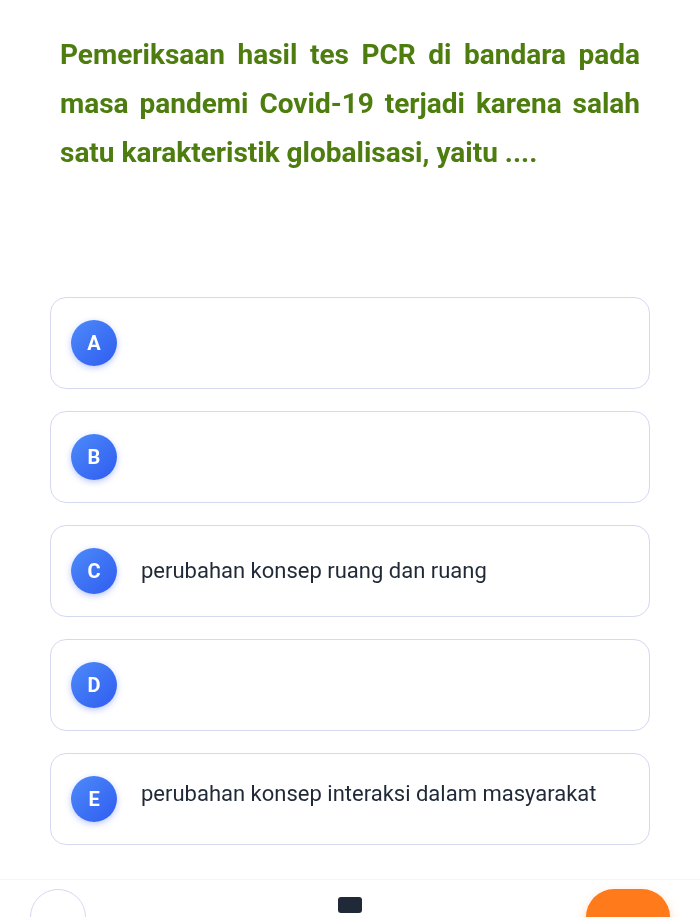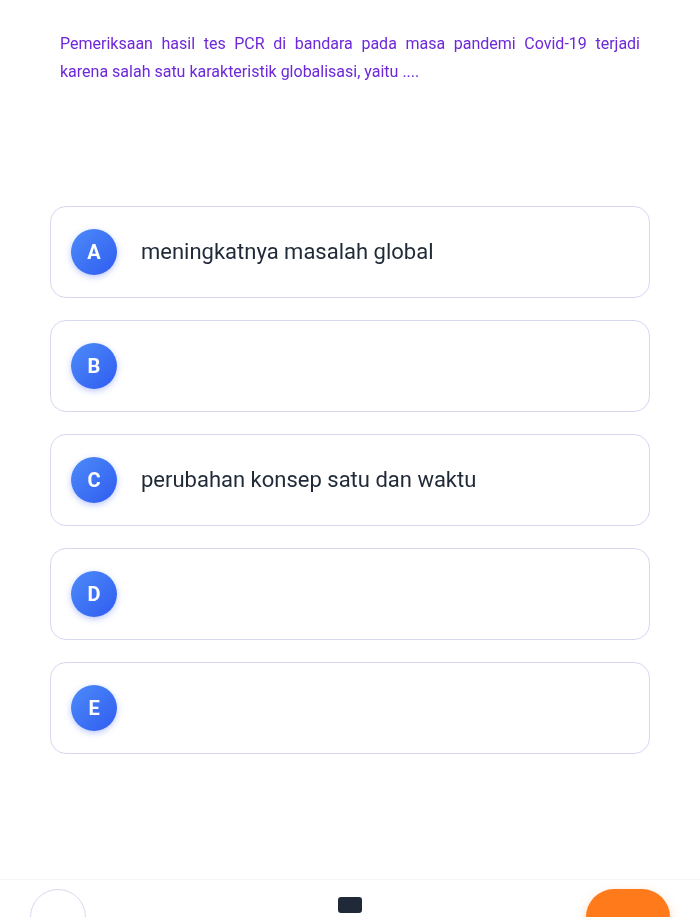--- a/index.html
+++ b/index.html
@@ -15,24 +15,24 @@
       overflow: hidden;
       position: relative;
     }
     .question-card {
       margin: 0 30px 30px 30px;
       padding: 30px 30px 60px 30px;
       border-radius: 16px;
       background: #ffffff;
     }
     .question-text {
-      font-size: 16px;
+      font-size: 28px;
       line-height: 1.75;
-      color: #6d28d9;
-      font-weight: 400;
+      color: #4d7c0f;
+      font-weight: 700;
       text-align: justify;
       text-justify: inter-word;
     }
     .answers-container {
       margin: 0 30px;
       padding: 30px 20px 20px 20px;
       border-radius: 16px;
       background: #ffffff;
     }
     .answer-option {
@@ -118,38 +118,38 @@
 <body>
 
 <div class="question-card">
   <p class="question-text">Pemeriksaan hasil tes PCR di bandara pada masa pandemi Covid-19 terjadi karena salah satu karakteristik globalisasi, yaitu ....</p>
 </div>
 
 <div class="answers-container">
 
   <div class="answer-option">
     <div class="letter-badge">A</div>
-    <div class="answer-text">meningkatnya masalah global</div>
   </div>
 
   <div class="answer-option">
     <div class="letter-badge">B</div>
   </div>
 
   <div class="answer-option">
     <div class="letter-badge">C</div>
-    <div class="answer-text">perubahan konsep satu dan waktu</div>
+    <div class="answer-text">perubahan konsep ruang dan ruang</div>
   </div>
 
   <div class="answer-option">
     <div class="letter-badge">D</div>
   </div>
 
   <div class="answer-option multiline">
     <div class="letter-badge">E</div>
+    <div class="answer-text">perubahan konsep interaksi dalam masyarakat</div>
   </div>
 
 </div>
 
 <div class="bottom-bar">
   <div class="prev-btn"></div>
   <div class="center-icon"></div>
   <div class="orange-btn"></div>
 </div>
 

